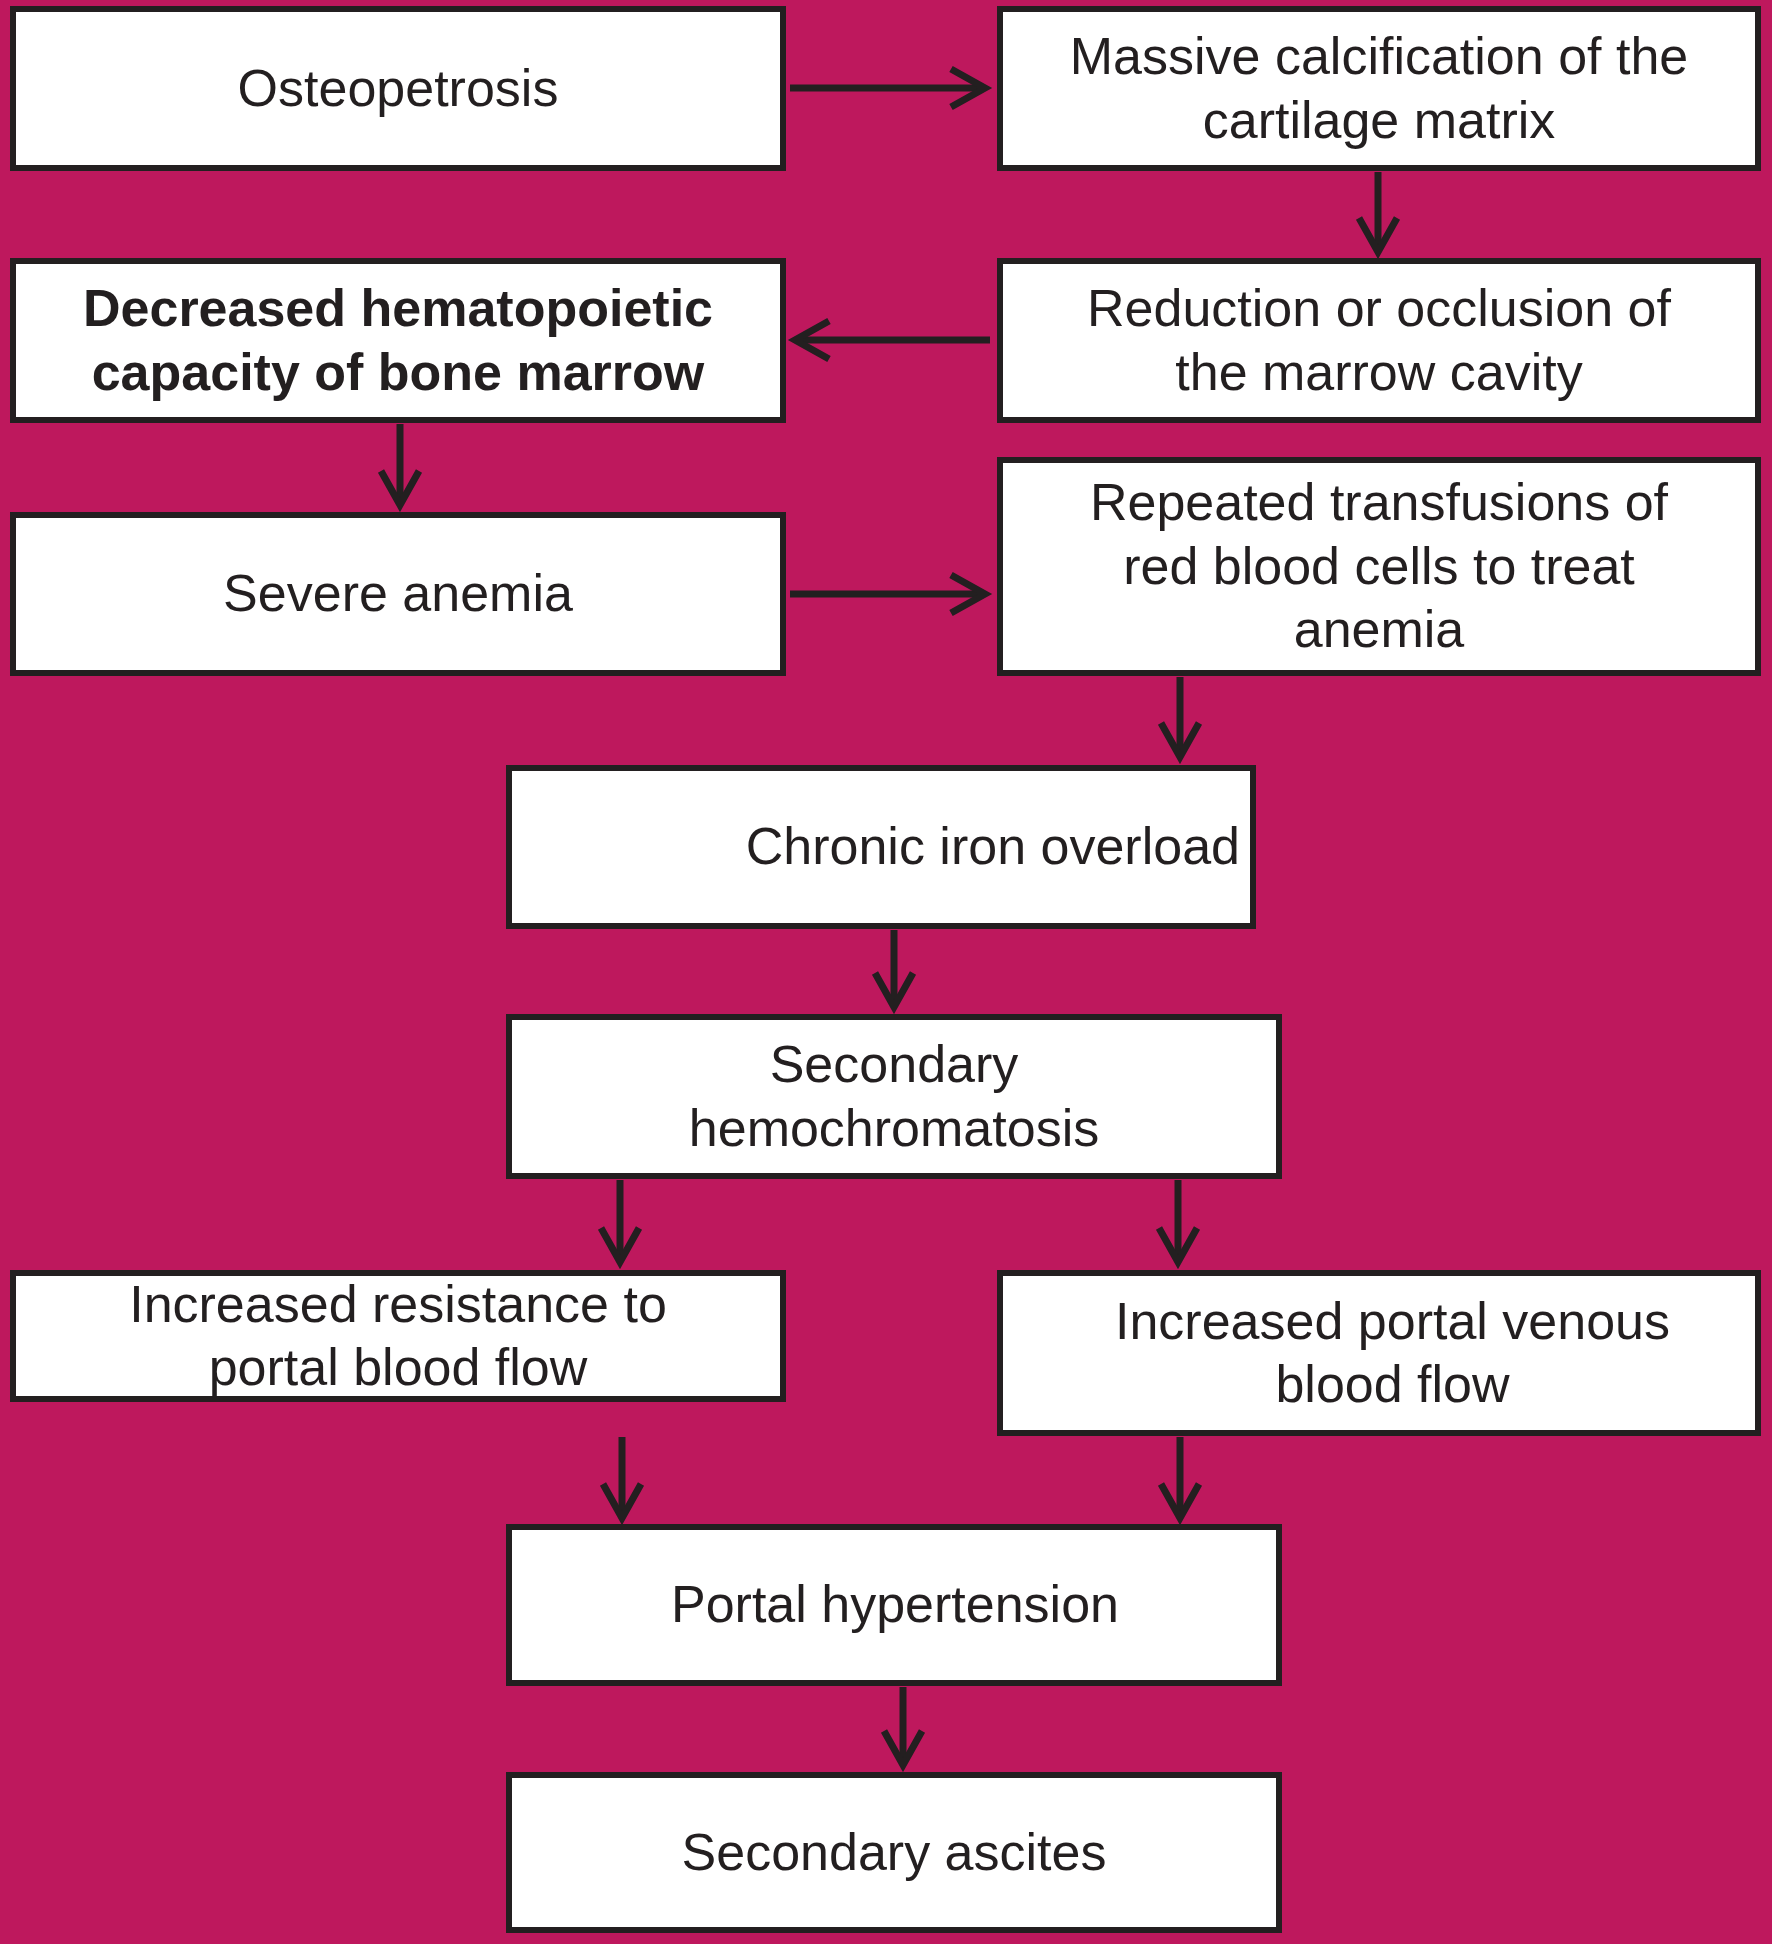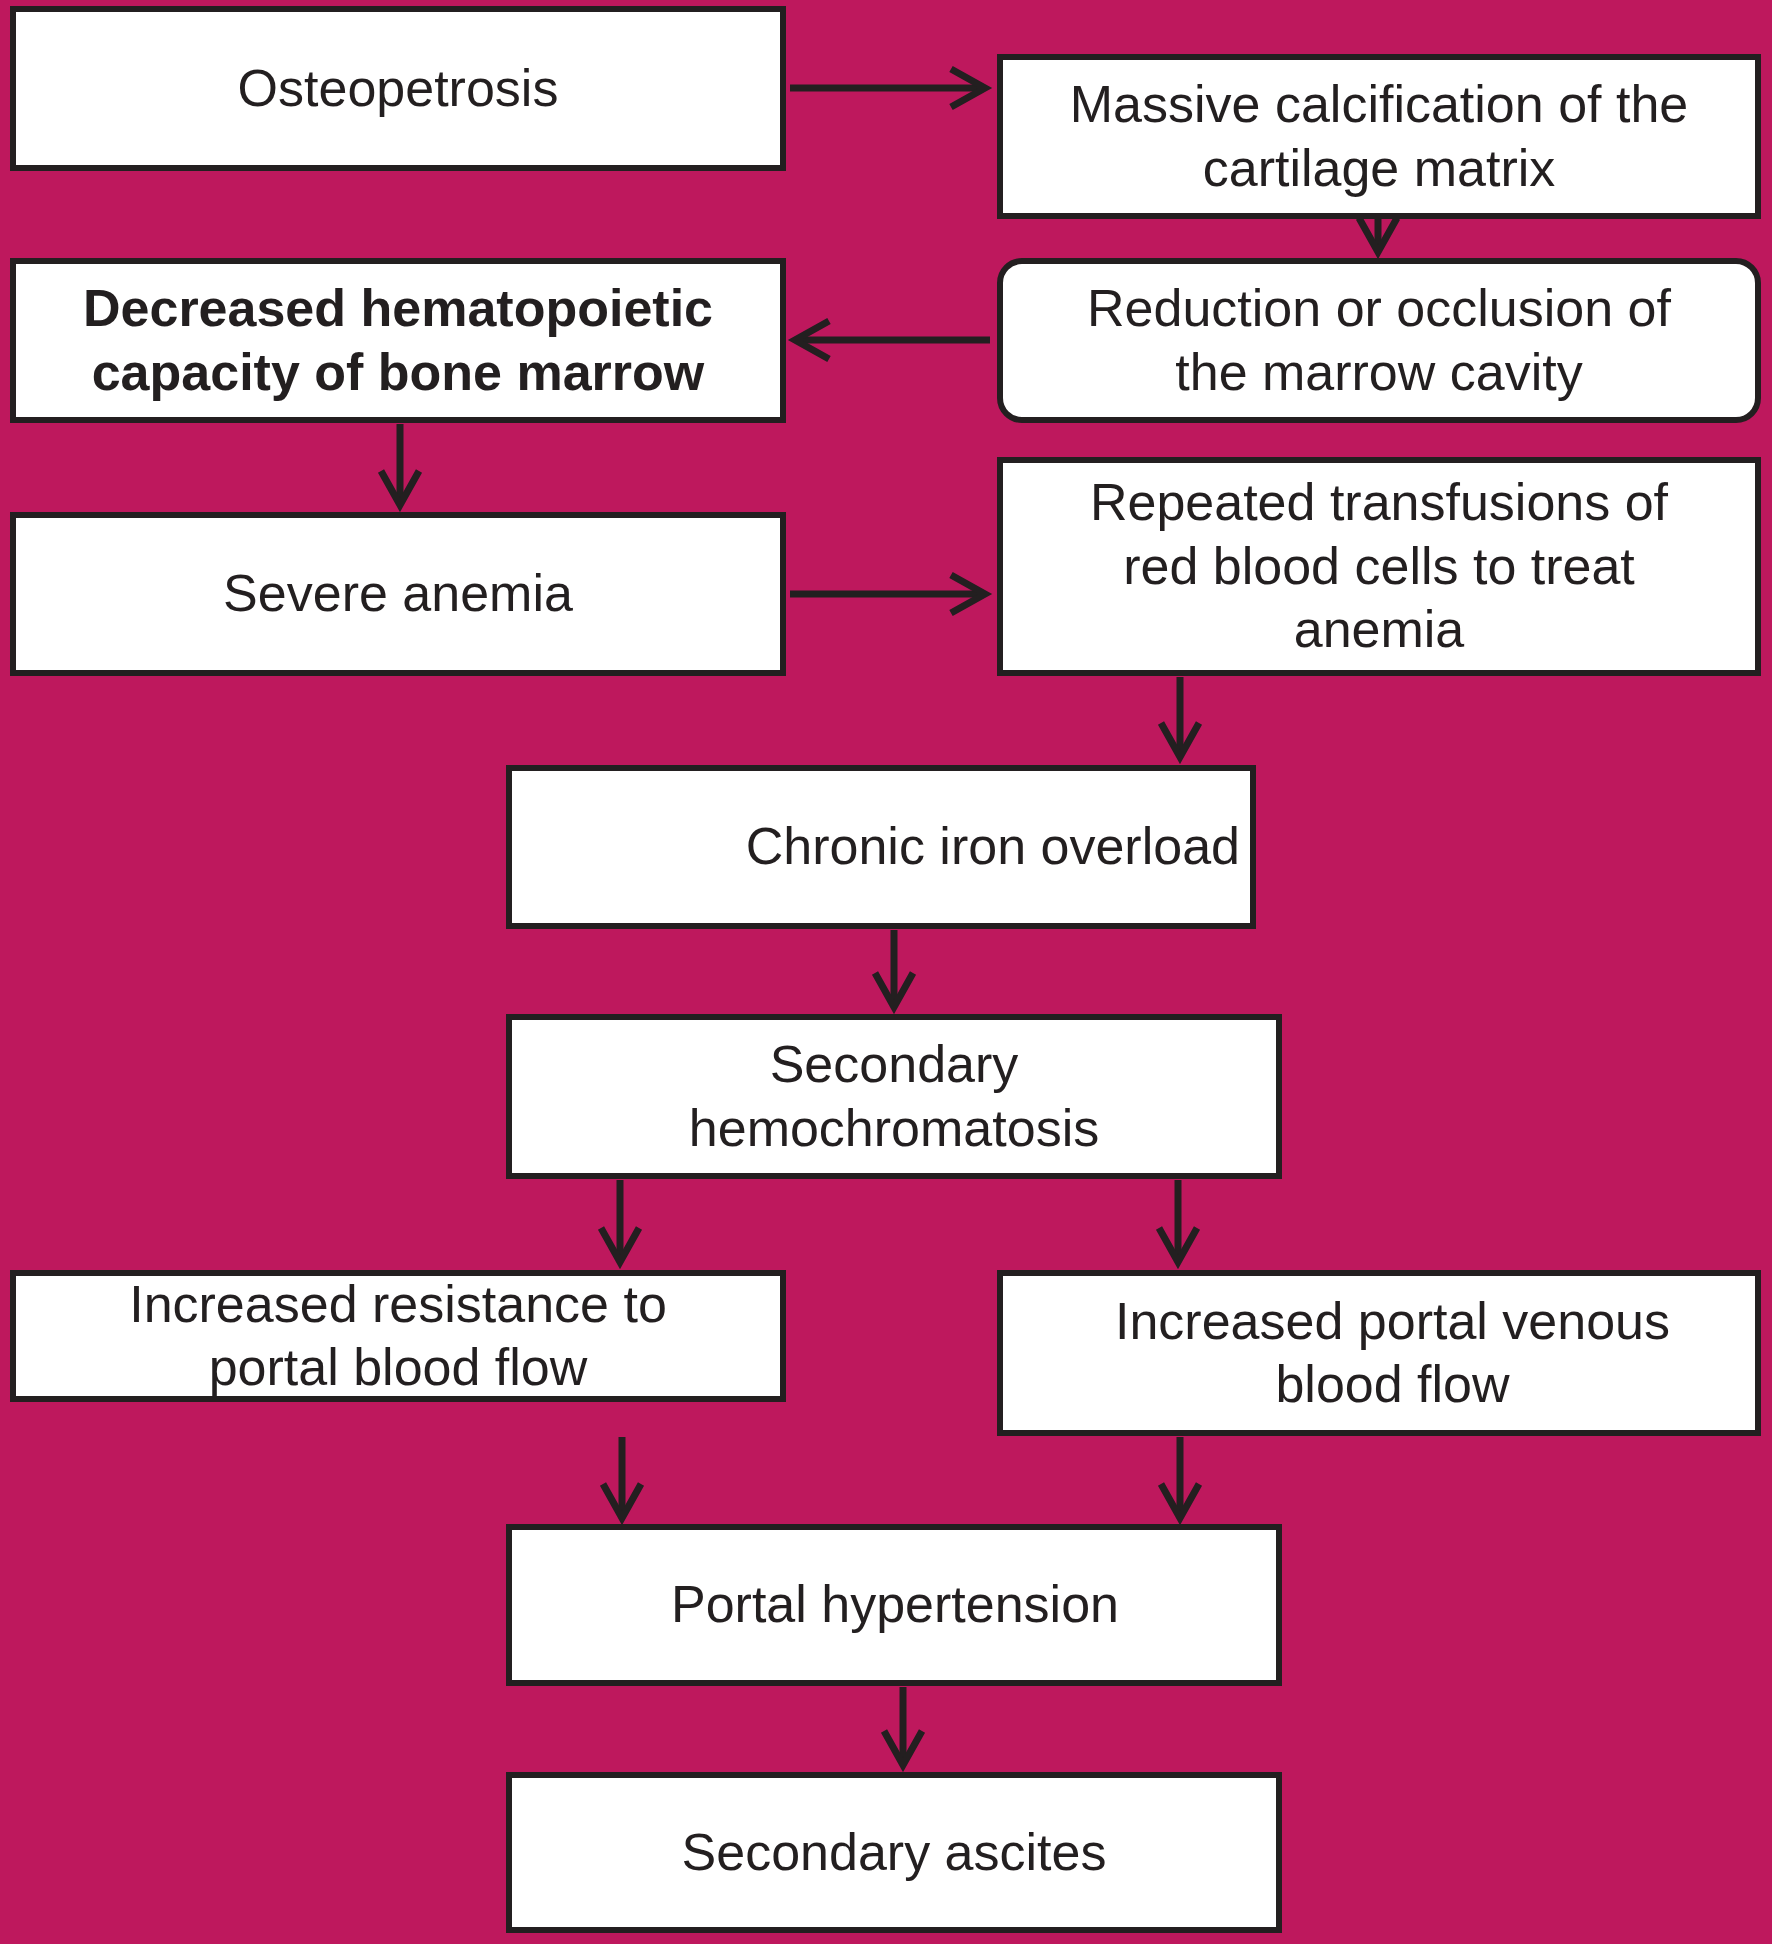--- a/index.html
+++ b/index.html
@@ -26,22 +26,22 @@
     padding: 0 10px;
   }
   .node .label { white-space: pre-line; }
 
   
   #n-osteopetrosis   { left: 10px;  top: 6px;    width: 776px; height: 165px; }
   #n-decreased       { left: 10px;  top: 258px;  width: 776px; height: 165px; font-weight: bold; }
   #n-severe          { left: 10px;  top: 512px;  width: 776px; height: 164px; }
   #n-resistance      { left: 10px;  top: 1270px; width: 776px; height: 132px; }
   
-  #n-massive         { left: 997px; top: 6px;    width: 764px; height: 165px; margin-top: 48px; }
-  #n-reduction       { left: 997px; top: 258px;  width: 764px; height: 165px; border-radius: 25px; }
+  #n-massive         { left: 997px; top: 6px;    width: 764px; height: 165px; }
+  #n-reduction       { left: 997px; top: 258px;  width: 764px; height: 165px; }
   #n-repeated        { left: 997px; top: 457px;  width: 764px; height: 219px; }
   #n-portalvenous    { left: 997px; top: 1270px; width: 764px; height: 166px; padding-left: 37px; }
   
   #n-chronic         { left: 506px; top: 765px;  width: 750px; height: 164px; justify-content: flex-end; }
   #n-secondary       { left: 506px; top: 1014px; width: 776px; height: 165px; align-items: center; }
   #n-hypertension    { left: 506px; top: 1524px; width: 776px; height: 162px; padding-left: 12px; }
   #n-refractory      { left: 506px; top: 1772px; width: 776px; height: 161px; }
 
   svg.arrows {
     position: absolute;

